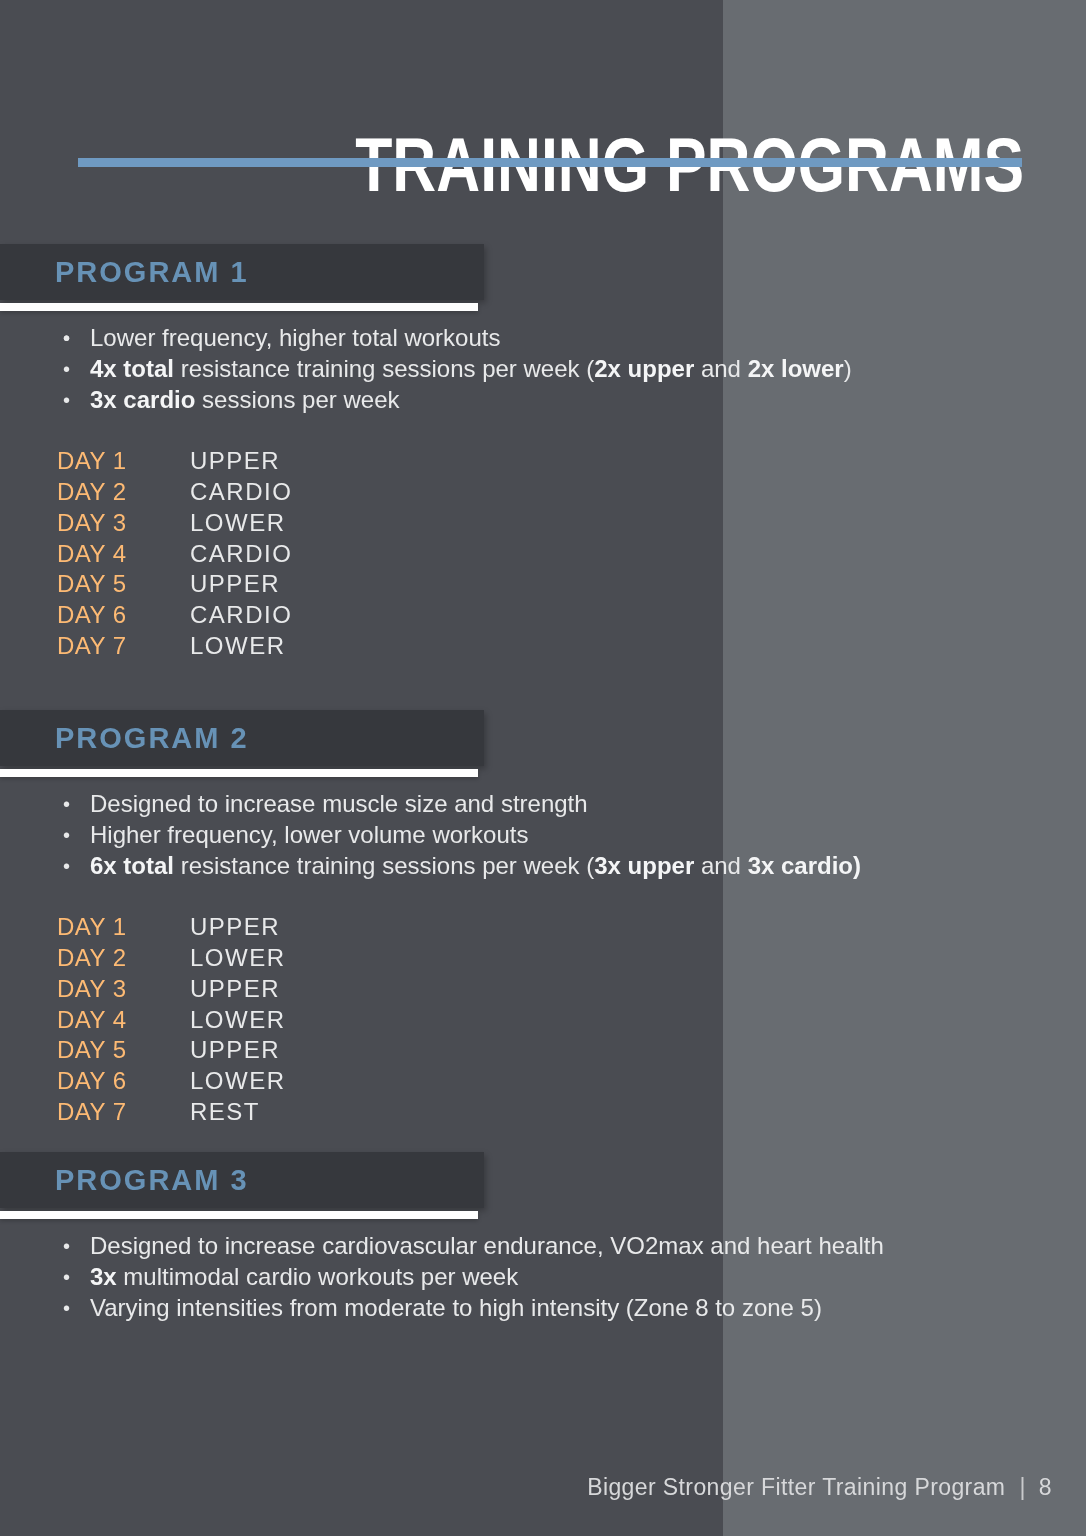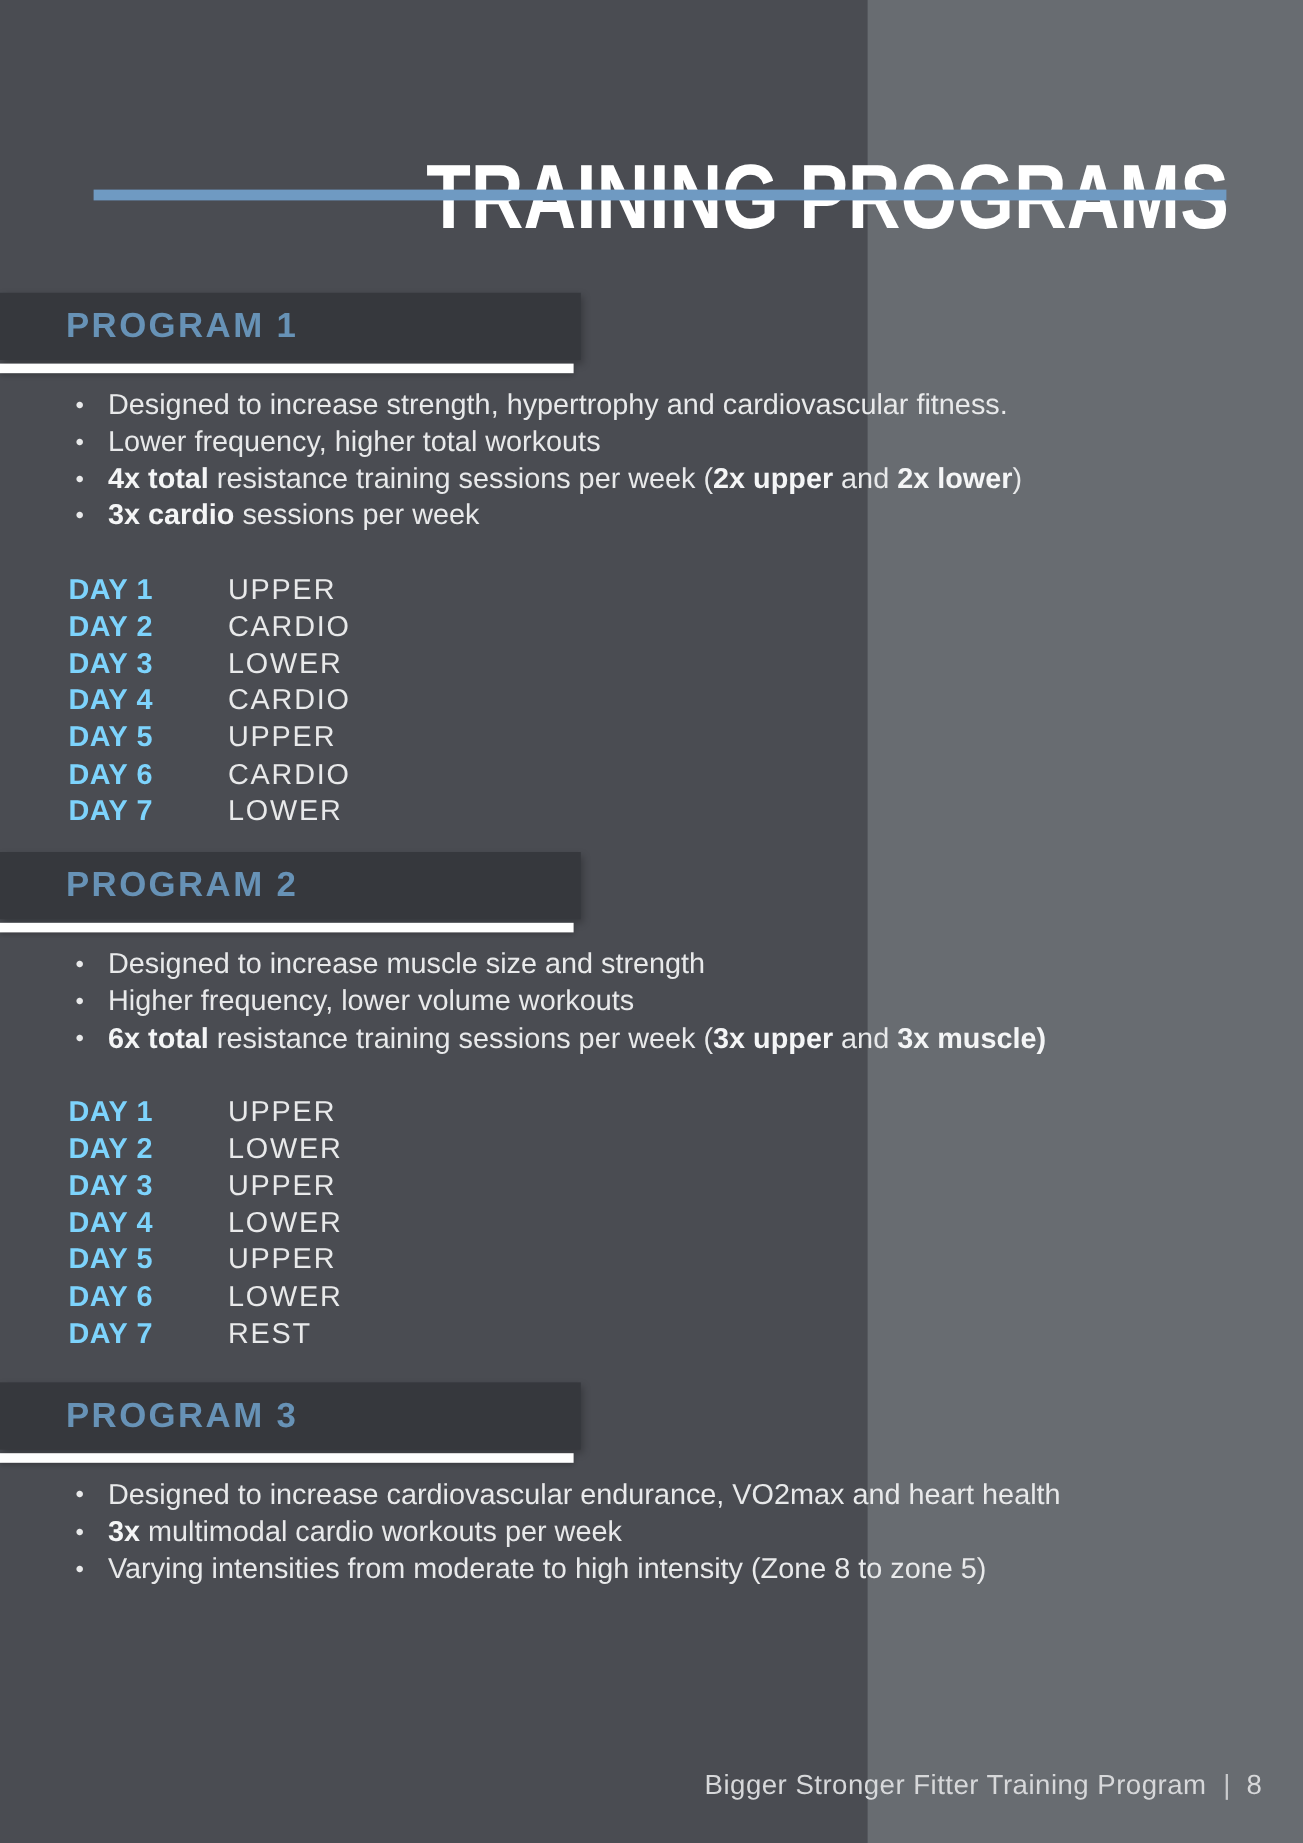--- a/index.html
+++ b/index.html
@@ -53,21 +53,21 @@
     white-space:nowrap;
   }
   .dot{
     position:absolute;left:0;top:0;font-size:20px;color:#e8e9ea;
   }
   .bullet-text b, .bullet-text .bold{font-weight:bold;color:#f4f5f6;}
   .seg{white-space:pre;}
   .seg.bold{font-weight:bold;color:#f4f5f6;}
   .days{margin:31px 0 0 0;padding-left:57px;}
   .day-row{display:flex;font-size:24px;line-height:30.7px;color:#e8e9ea;}
-  .day-label{width:133px;font-weight:bold;color:#7dd3fc;letter-spacing:0.5px;}
+  .day-label{width:133px;font-weight:normal;color:#fdba74;letter-spacing:0.5px;}
   .day-value{letter-spacing:1.5px;}
   .page-footer{
     position:absolute;top:1474px;right:34px;
     font-size:23px;color:#d7d8da;letter-spacing:0.4px;white-space:nowrap;
   }
   .page-footer .sep{margin:0 13px 0 14px;color:#c9cacc;}
 </style>
 </head>
 <body>
 
@@ -79,21 +79,20 @@
 
   <main id="programs">
   <section class="program">
     <div class="bar">
       <span class="heading">PROGRAM 1</span>
     </div>
     <div class="bar-underline"></div>
     <ul class="bullets">
   <li class="bullet">
     <span class="dot">•</span>
-    <span class="bullet-text"><span class="seg">Designed to increase strength, hypertrophy and cardiovascular fitness.</span></span>
   </li>
 
   <li class="bullet">
     <span class="dot">•</span>
     <span class="bullet-text"><span class="seg">Lower frequency, higher total workouts</span></span>
   </li>
 
   <li class="bullet">
     <span class="dot">•</span>
     <span class="bullet-text"><span class="seg bold">4x total</span><span class="seg"> resistance training sessions per week (</span><span class="seg bold">2x upper</span><span class="seg"> and </span><span class="seg bold">2x lower</span><span class="seg">)</span></span>
@@ -153,21 +152,21 @@
     <span class="bullet-text"><span class="seg">Designed to increase muscle size and strength</span></span>
   </li>
 
   <li class="bullet">
     <span class="dot">•</span>
     <span class="bullet-text"><span class="seg">Higher frequency, lower volume workouts</span></span>
   </li>
 
   <li class="bullet">
     <span class="dot">•</span>
-    <span class="bullet-text"><span class="seg bold">6x total</span><span class="seg"> resistance training sessions per week (</span><span class="seg bold">3x upper</span><span class="seg"> and </span><span class="seg bold">3x muscle)</span></span>
+    <span class="bullet-text"><span class="seg bold">6x total</span><span class="seg"> resistance training sessions per week (</span><span class="seg bold">3x upper</span><span class="seg"> and </span><span class="seg bold">3x cardio)</span></span>
   </li>
 </ul>
     <div class="days">
   <div class="day-row">
     <span class="day-label">DAY 1</span>
     <span class="day-value">UPPER</span>
   </div>
 
   <div class="day-row">
     <span class="day-label">DAY 2</span>

